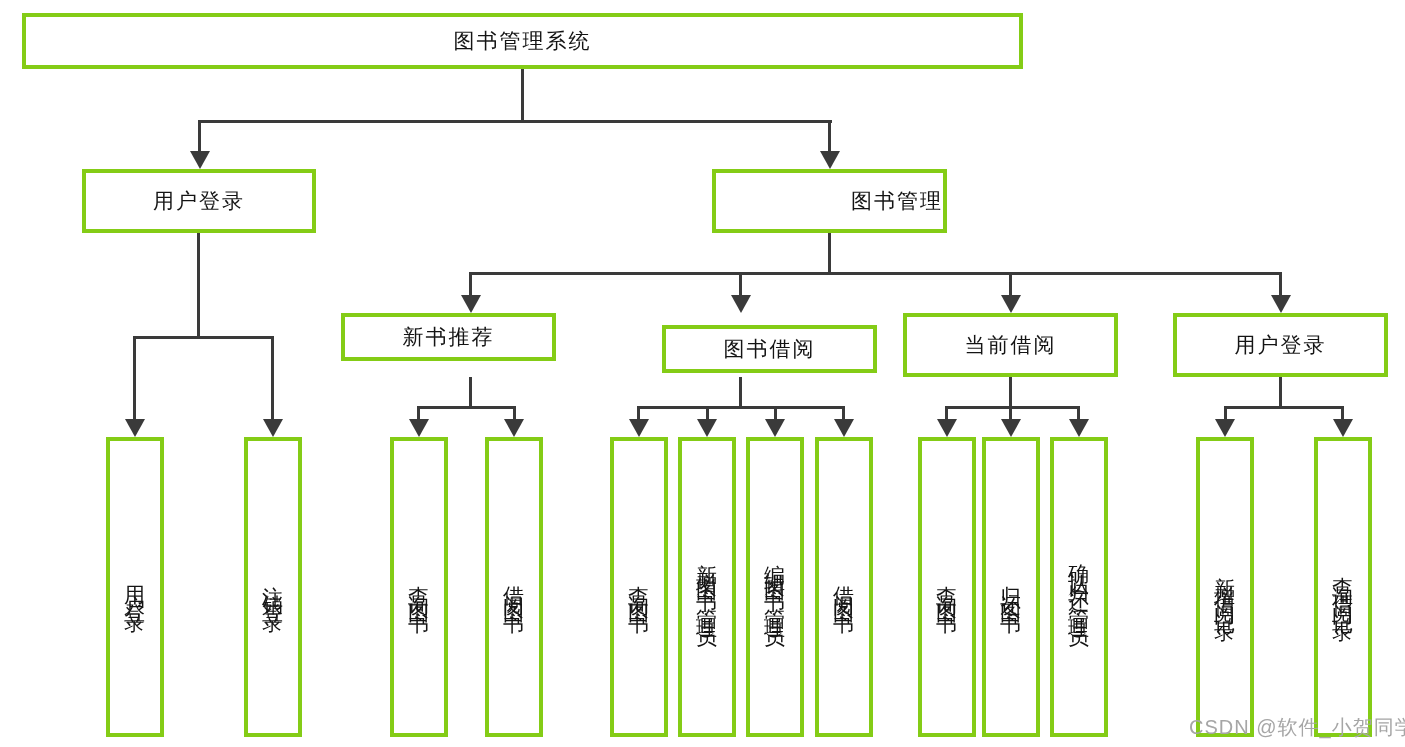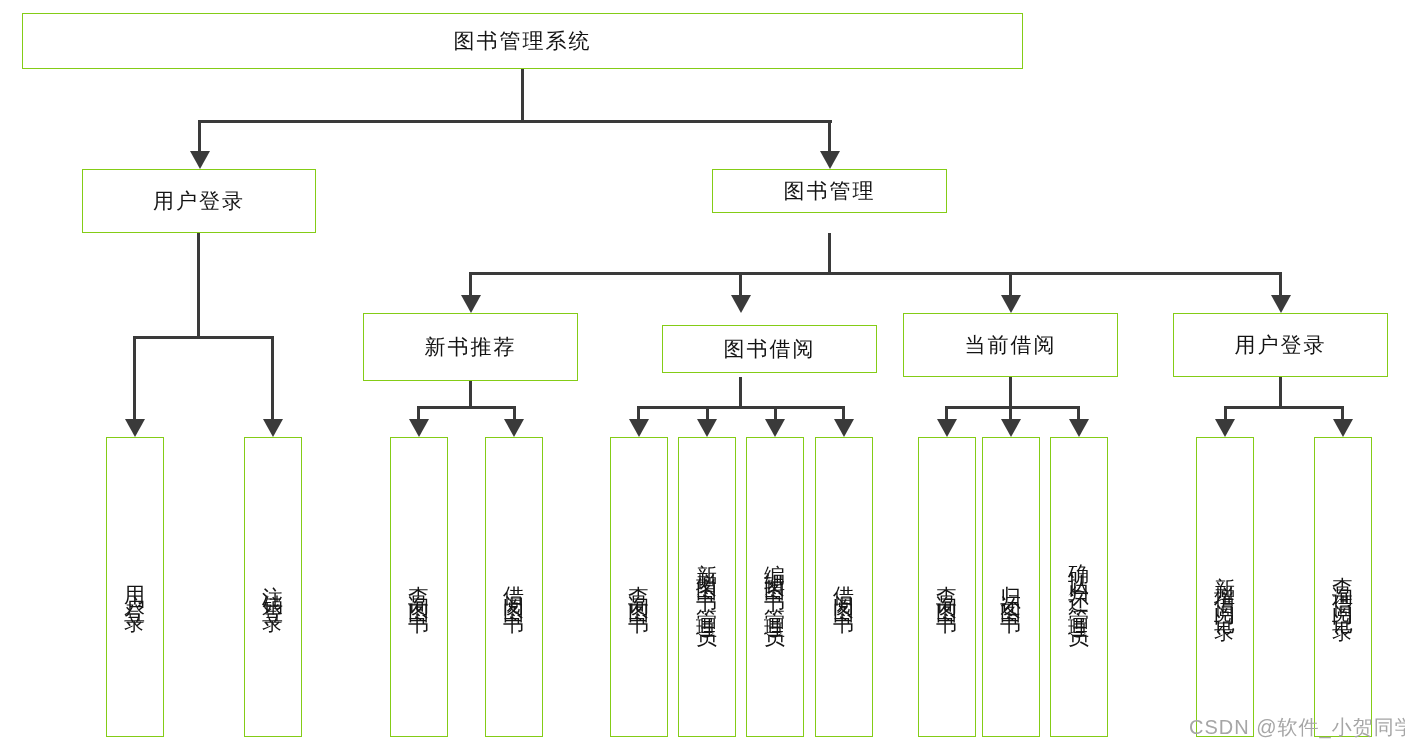--- a/index.html
+++ b/index.html
@@ -6,21 +6,21 @@
   .stage{
     position:relative;
     width:1405px;height:747px;
     background:#ffffff;
     font-family:"Liberation Sans","DejaVu Sans",sans-serif;
     overflow:hidden;
   }
   .box{
     position:absolute;
     box-sizing:border-box;
-    border:1px solid #84cc16;
+    border:4px solid #84cc16;
     background:#ffffff;
     display:flex;
     align-items:center;
     justify-content:center;
     color:#141414;
     font-size:21px;
     letter-spacing:2px;
     z-index:2;
   }
   .vtext{
@@ -68,21 +68,21 @@
   <div class="vline" style="left:521px;top:69px;height:54px;"></div>
   <div class="hline" style="left:198px;top:120px;width:634px;"></div>
   <div class="vline" style="left:198px;top:120px;height:32px;"></div>
   <div class="arrow" style="left:190px;top:151px;"></div>
   <div class="vline" style="left:828px;top:120px;height:32px;"></div>
   <div class="arrow" style="left:820px;top:151px;"></div>
 
   <div class="box" style="left:82px;top:169px;width:234px;height:64px;">
     <span>用户登录</span>
   </div>
-  <div class="box" style="left:712px;top:169px;width:235px;height:44px;">
+  <div class="box" style="left:712px;top:169px;width:235px;height:64px;justify-content:flex-end;">
     <span>图书管理</span>
   </div>
 
   <div class="vline" style="left:197px;top:233px;height:103px;"></div>
   <div class="hline" style="left:133px;top:336px;width:141px;"></div>
   <div class="vline" style="left:133px;top:336px;height:84px;"></div>
   <div class="arrow" style="left:125px;top:419px;"></div>
   <div class="vline" style="left:271px;top:336px;height:84px;"></div>
   <div class="arrow" style="left:263px;top:419px;"></div>
 
@@ -90,21 +90,21 @@
   <div class="hline" style="left:469px;top:272px;width:813px;"></div>
   <div class="vline" style="left:469px;top:272px;height:24px;"></div>
   <div class="arrow" style="left:461px;top:295px;"></div>
   <div class="vline" style="left:739px;top:272px;height:24px;"></div>
   <div class="arrow" style="left:731px;top:295px;"></div>
   <div class="vline" style="left:1009px;top:272px;height:24px;"></div>
   <div class="arrow" style="left:1001px;top:295px;"></div>
   <div class="vline" style="left:1279px;top:272px;height:24px;"></div>
   <div class="arrow" style="left:1271px;top:295px;"></div>
 
-  <div class="box" style="left:363px;top:313px;width:215px;height:68px;">
+  <div class="box" style="left:341px;top:313px;width:215px;height:48px;">
     <span>新书推荐</span>
   </div>
   <div class="box" style="left:633px;top:325px;width:215px;height:48px;margin-left:29px;">
     <span>图书借阅</span>
   </div>
   <div class="box" style="left:903px;top:313px;width:215px;height:64px;align-items:center;">
     <span>当前借阅</span>
   </div>
   <div class="box" style="left:1173px;top:313px;width:215px;height:64px;">
     <span>用户登录</span>

